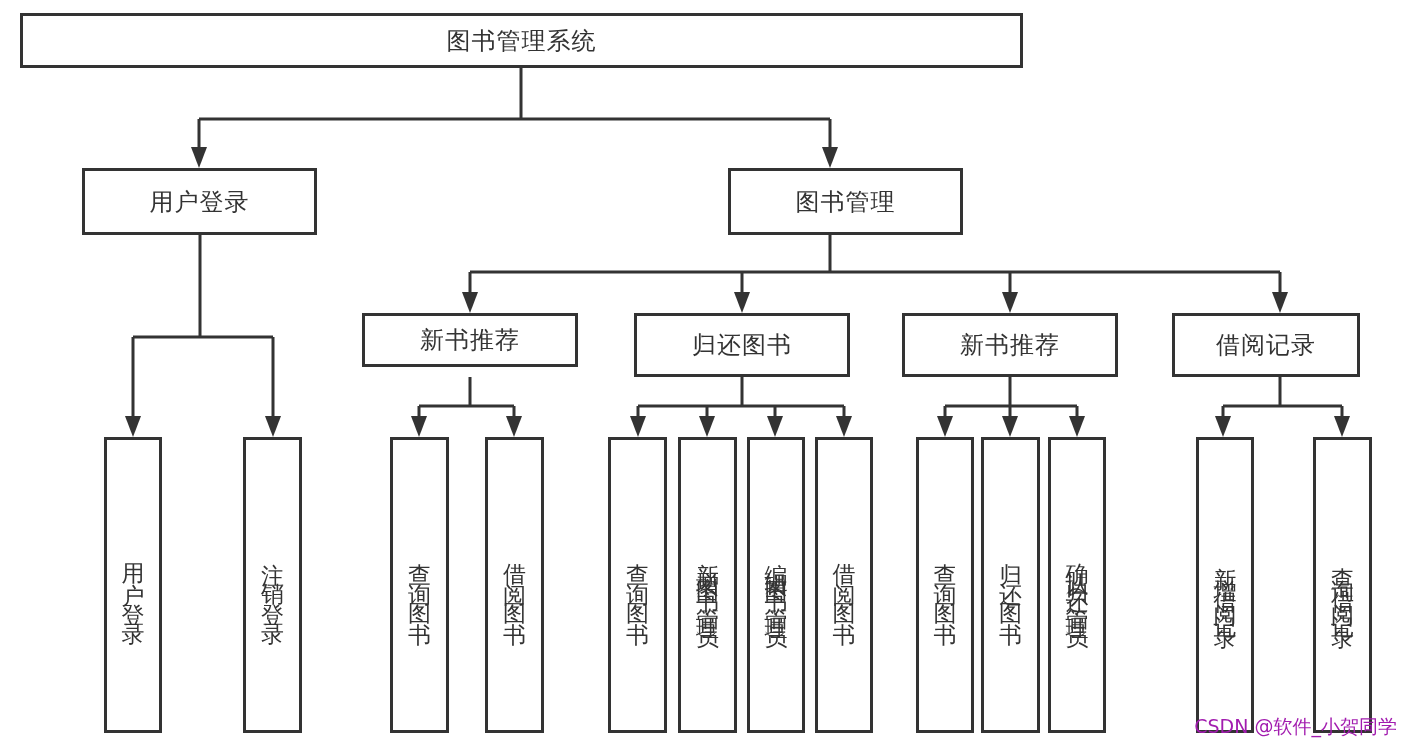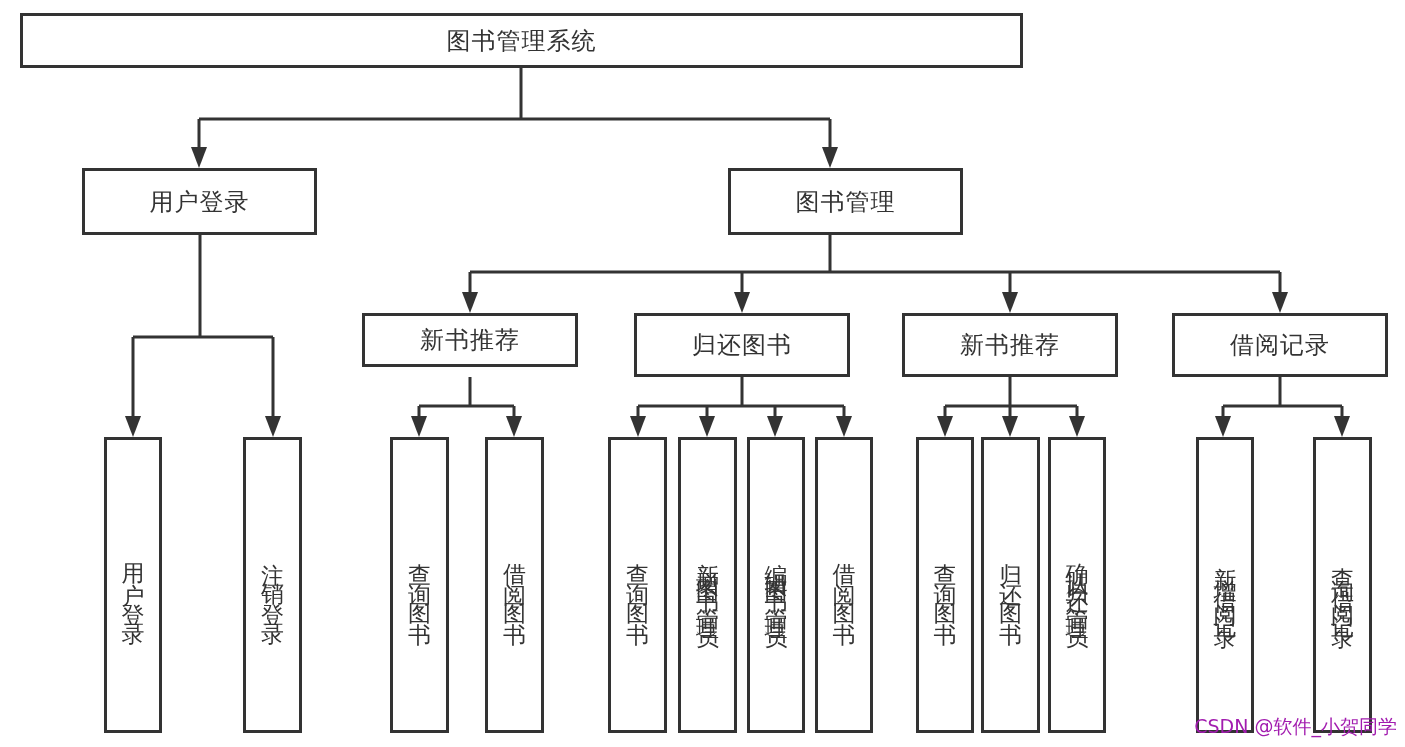--- a/index.html
+++ b/index.html
@@ -83,21 +83,21 @@
   </svg>
 
   <div class="box h" style="left:20px;top:13px;width:1003px;height:55px">图书管理系统</div>
 
   <div class="box h" style="left:82px;top:168px;width:235px;height:67px">用户登录</div>
   <div class="box h" style="left:728px;top:168px;width:235px;height:67px">图书管理</div>
 
   <div class="box h" style="left:362px;top:313px;width:216px;height:54px">新书推荐</div>
   <div class="box h" style="left:634px;top:313px;width:216px;height:64px">归还图书</div>
   <div class="box h" style="left:902px;top:313px;width:216px;height:64px">新书推荐</div>
-  <div class="box h" style="left:1172px;top:313px;width:216px;height:64px">借阅记录</div>
+  <div class="box h" style="left:1172px;top:313px;width:188px;height:64px">借阅记录</div>
 
   <div class="box v" style="left:104px;top:437px;width:58px;height:296px">
     <span style="letter-spacing: 20px;">用户登录</span>
     </div>
   <div class="box v" style="left:243px;top:437px;width:59px;height:296px">
     <span style="letter-spacing: 20px;">注销登录</span>
     </div>
 
   <div class="box v" style="left:390px;top:437px;width:59px;height:296px">
     <span style="letter-spacing: 20px;">查询图书</span>

